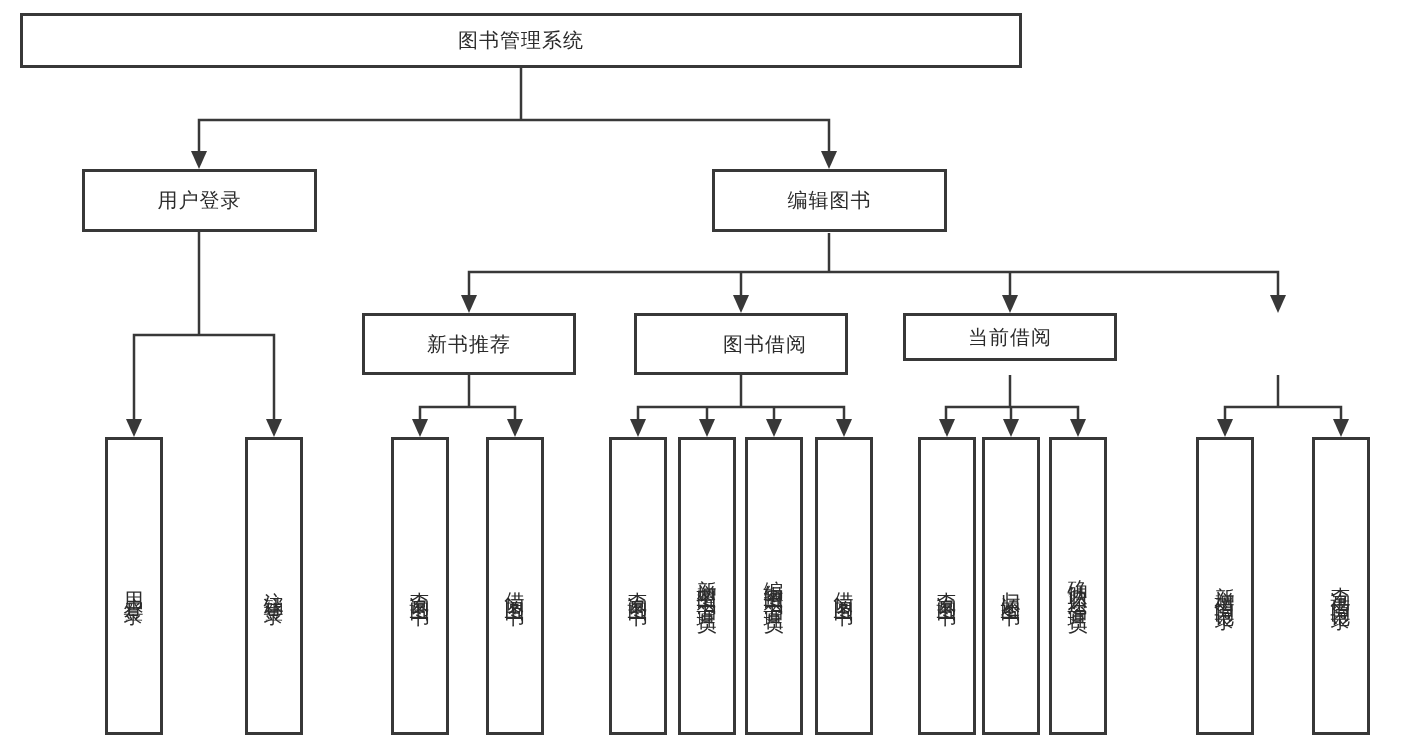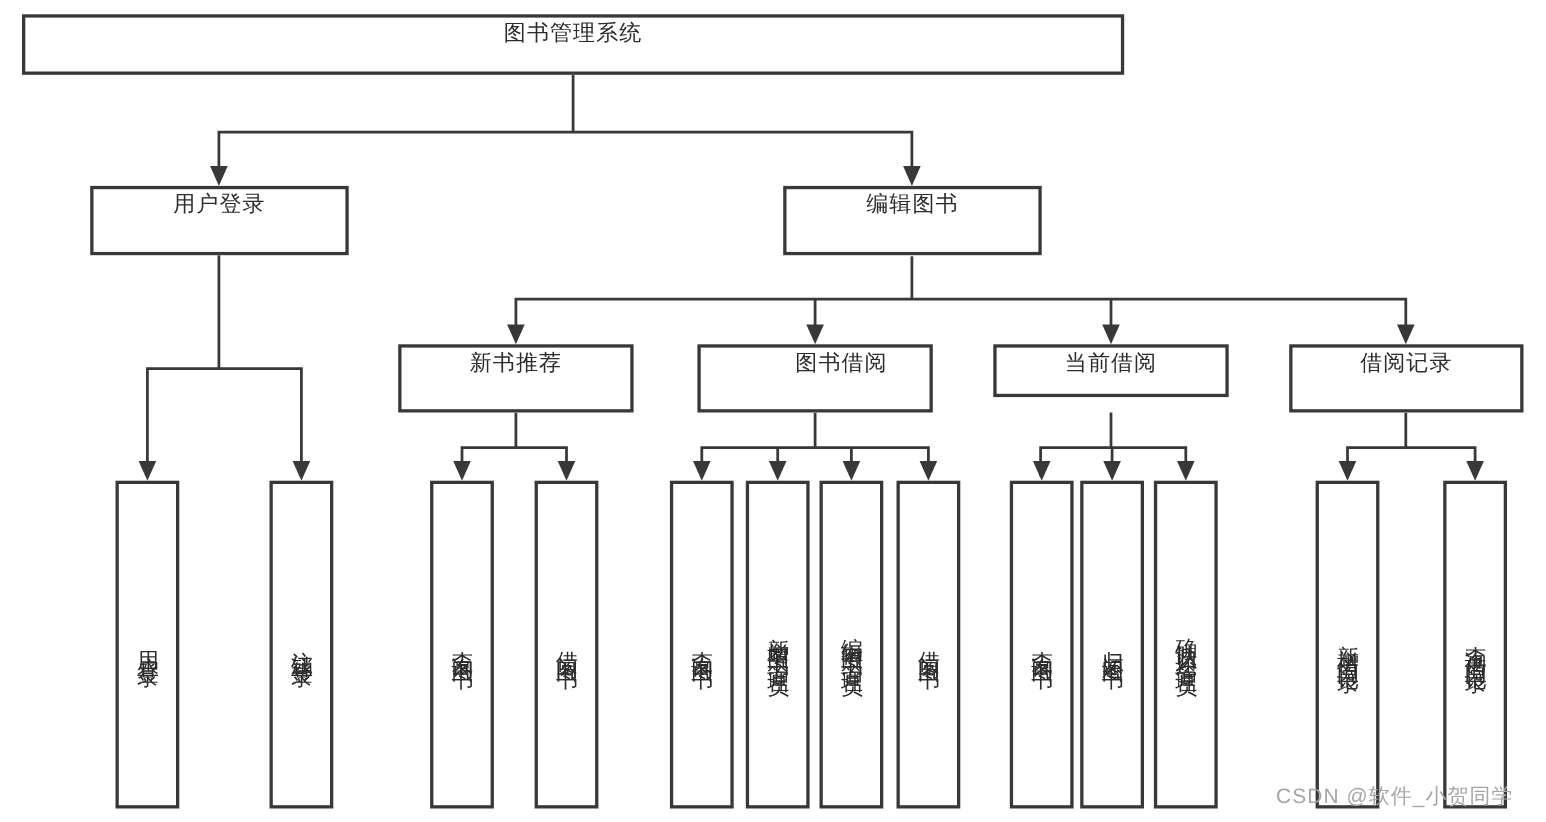--- a/index.html
+++ b/index.html
@@ -11,21 +11,21 @@
     overflow:hidden;
   }
   #wires {
     position:absolute; left:0; top:0; z-index:1;
   }
   .hbox {
     position:absolute;
     box-sizing:border-box;
     background:#ffffff;
     border:3px solid #383838;
-    display:flex; justify-content:center;
+    display:flex; align-items:center; justify-content:center;
     font-size:20px; color:#2b2b2b;
     letter-spacing:1px;
     z-index:2;
   }
   .vbox {
     position:absolute;
     box-sizing:border-box;
     background:#ffffff;
     border:3px solid #383838;
     display:flex; align-items:center; justify-content:center;
@@ -118,23 +118,20 @@
 
   <div class="hbox" style="left:362px; top:313px; width:214px; height:62px;font-family:Liberation Mono, monospace;">
     <span>新书推荐</span>
   </div>
   <div class="hbox" style="left:634px; top:313px; width:214px; height:62px;padding-left:48px;">
     <span>图书借阅</span>
   </div>
   <div class="hbox" style="left:903px; top:313px; width:214px; height:48px;">
     <span>当前借阅</span>
   </div>
-  <div class="hbox" style="left:1172px; top:313px; width:213px; height:62px;">
-    <span>借阅记录</span>
-  </div>
 
   <div class="vbox" style="left:105px; top:437px; width:58px; height:298px;">
     <span>用户登录</span>
   </div>
   <div class="vbox" style="left:245px; top:437px; width:58px; height:298px;">
     <span>注销登录</span>
   </div>
 
   <div class="vbox" style="left:391px; top:437px; width:58px; height:298px;">
     <span>查询图书</span>
@@ -166,15 +163,14 @@
     <span>确认归还（管理员）</span>
   </div>
 
   <div class="vbox" style="left:1196px; top:437px; width:58px; height:298px;">
     <span>新增借阅记录</span>
   </div>
   <div class="vbox" style="left:1312px; top:437px; width:58px; height:298px;">
     <span>查询借阅记录</span>
   </div>
 
-  <div id="watermark">CSDN @软件_小贺同学</div>
 
 </div>
 
 </body></html>

